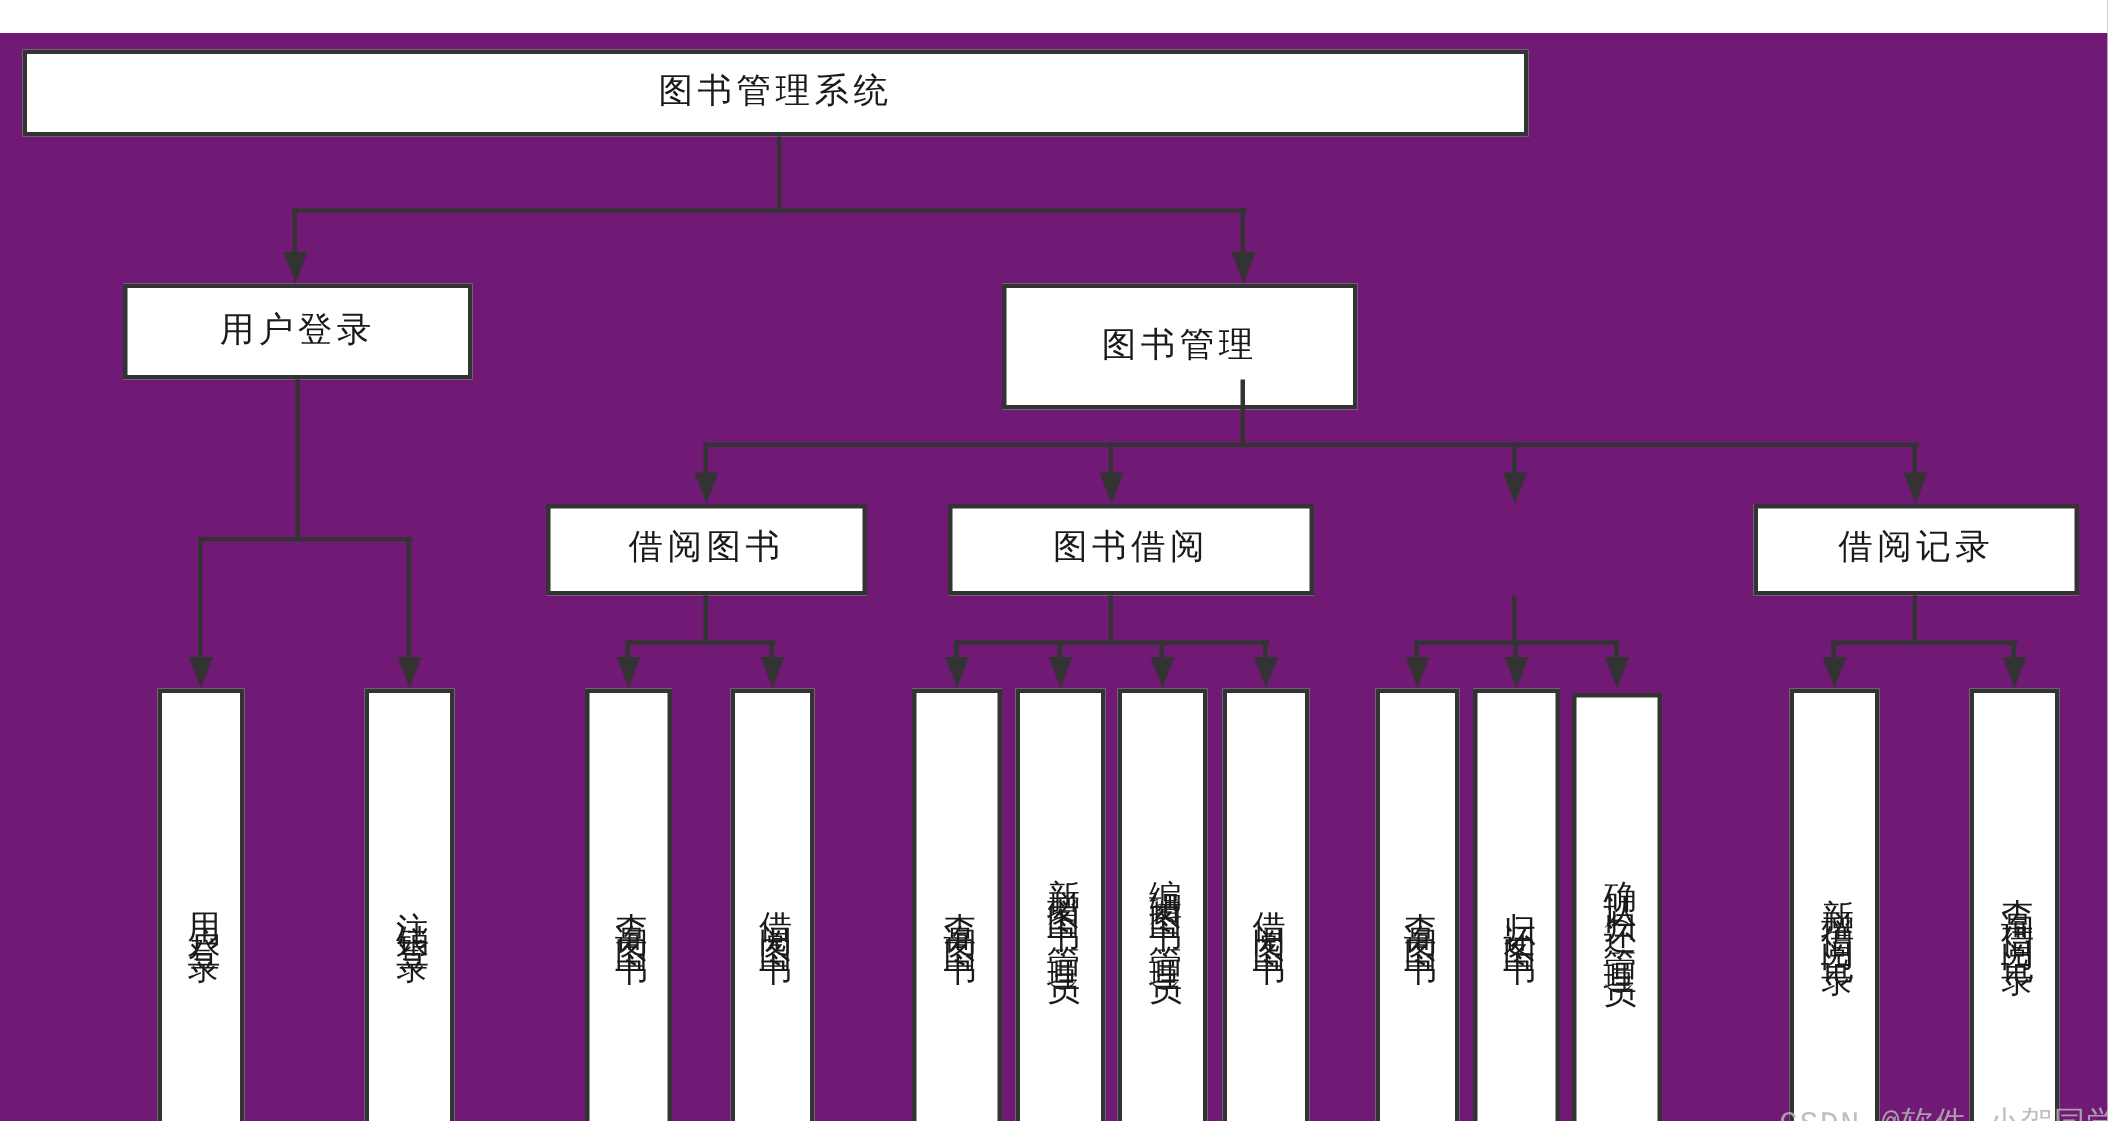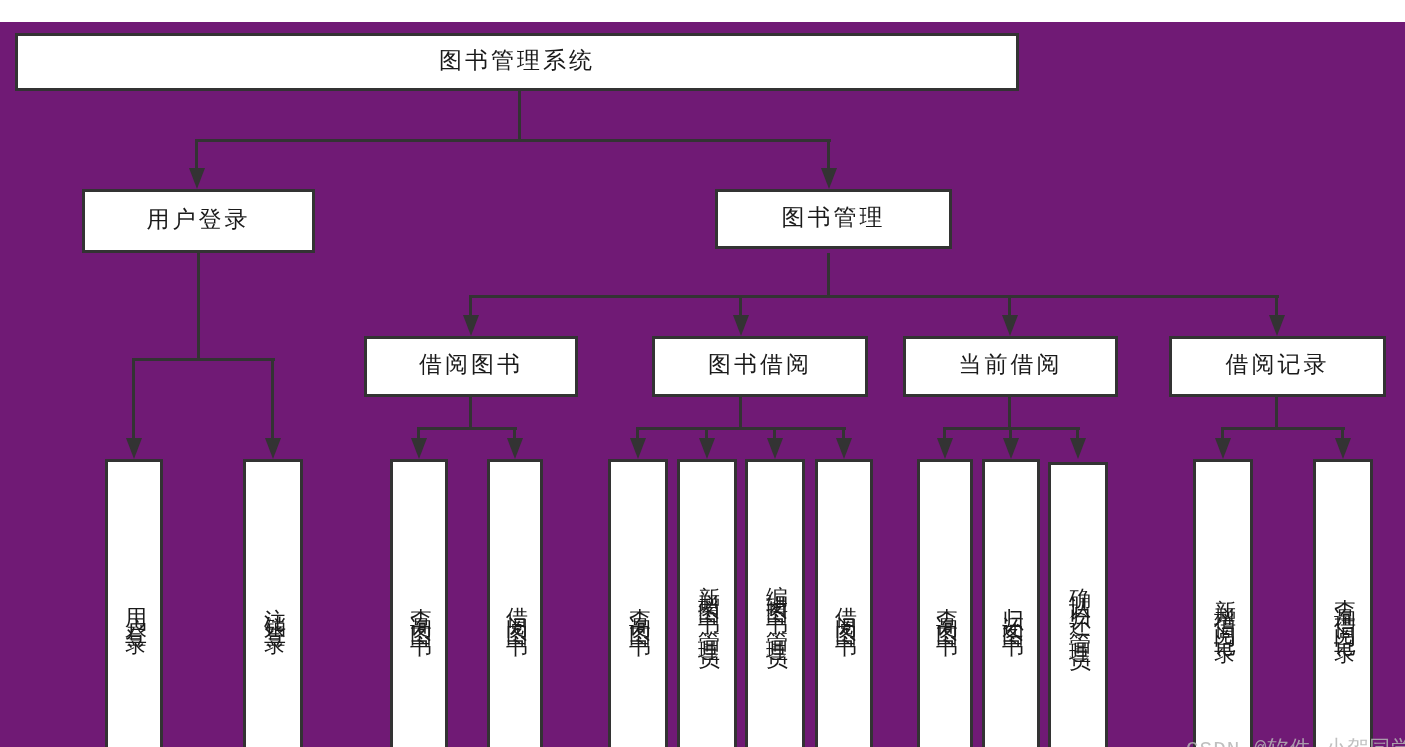--- a/index.html
+++ b/index.html
@@ -54,21 +54,21 @@
   <div class="hl" style="left:195px;top:117px;width:636px"></div>
 
   <div class="vl" style="left:195px;top:117px;height:31px"></div>
   <div class="ah" style="left:189px;top:146px"></div>
   <div class="vl" style="left:827px;top:117px;height:31px"></div>
   <div class="ah" style="left:821px;top:146px"></div>
 
   <div class="box hbox" style="left:82px;top:167px;width:233px;height:64px">
     <span>用户登录</span>
   </div>
-  <div class="box hbox" style="left:715px;top:167px;width:237px;height:60px">
+  <div class="box hbox" style="left:668px;top:167px;width:237px;height:84px">
     <span>图书管理</span>
   </div>
 
   <div class="vl" style="left:197px;top:231px;height:106px"></div>
   <div class="hl" style="left:132px;top:336px;width:143px"></div>
   <div class="vl" style="left:132px;top:336px;height:80px"></div>
   <div class="ah" style="left:126px;top:416px"></div>
   <div class="vl" style="left:271px;top:336px;height:80px"></div>
   <div class="ah" style="left:265px;top:416px"></div>
 
@@ -80,25 +80,22 @@
   <div class="vl" style="left:739px;top:273px;height:20px"></div>
   <div class="ah" style="left:733px;top:293px"></div>
   <div class="vl" style="left:1008px;top:273px;height:20px"></div>
   <div class="ah" style="left:1002px;top:293px"></div>
   <div class="vl" style="left:1275px;top:273px;height:20px"></div>
   <div class="ah" style="left:1269px;top:293px"></div>
 
   <div class="box hbox" style="left:364px;top:314px;width:214px;height:61px">
     <span>借阅图书</span>
   </div>
-  <div class="box hbox" style="left:652px;top:314px;width:216px;height:61px">
+  <div class="box hbox" style="left:632px;top:314px;width:244px;height:61px">
     <span>图书借阅</span>
-  </div>
-  <div class="box hbox" style="left:903px;top:314px;width:215px;height:61px">
-    <span>当前借阅</span>
   </div>
   <div class="box hbox" style="left:1169px;top:314px;width:217px;height:61px">
     <span>借阅记录</span>
   </div>
 
   <div class="vl" style="left:469px;top:375px;height:30px"></div>
   <div class="vl" style="left:739px;top:375px;height:30px"></div>
   <div class="vl" style="left:1008px;top:375px;height:30px"></div>
   <div class="vl" style="left:1275px;top:375px;height:30px"></div>
 

